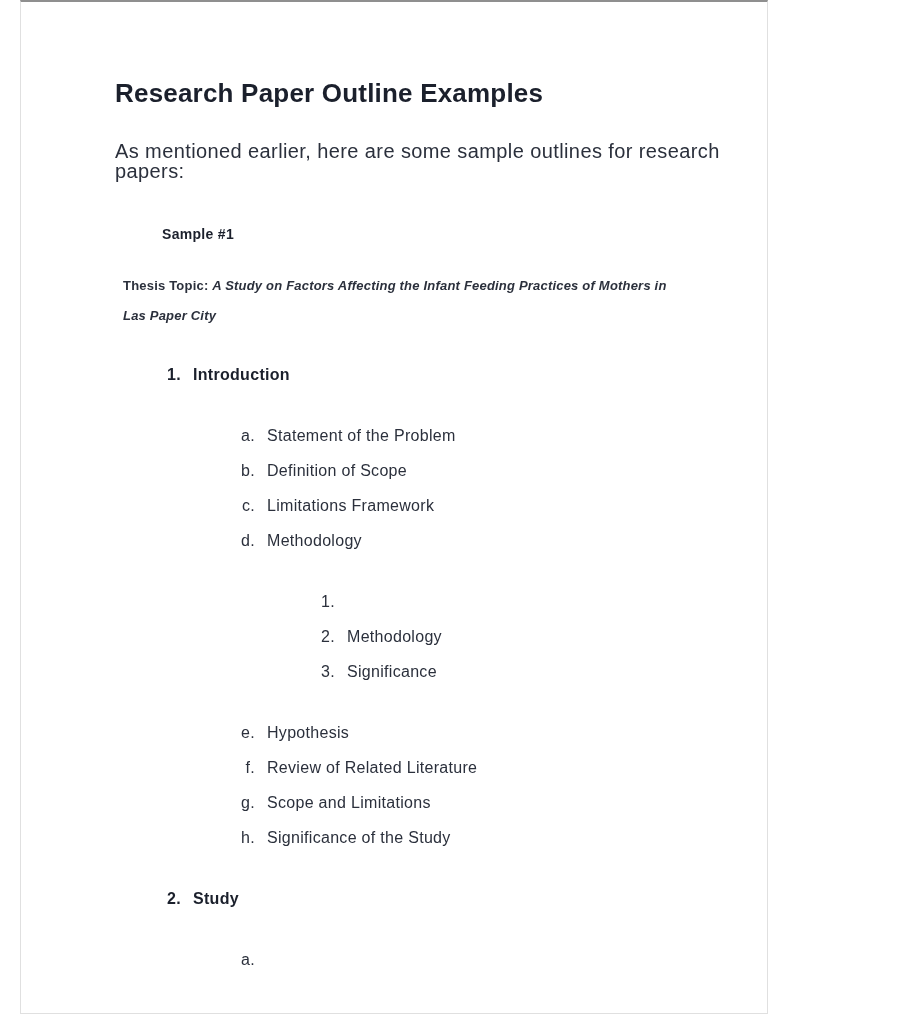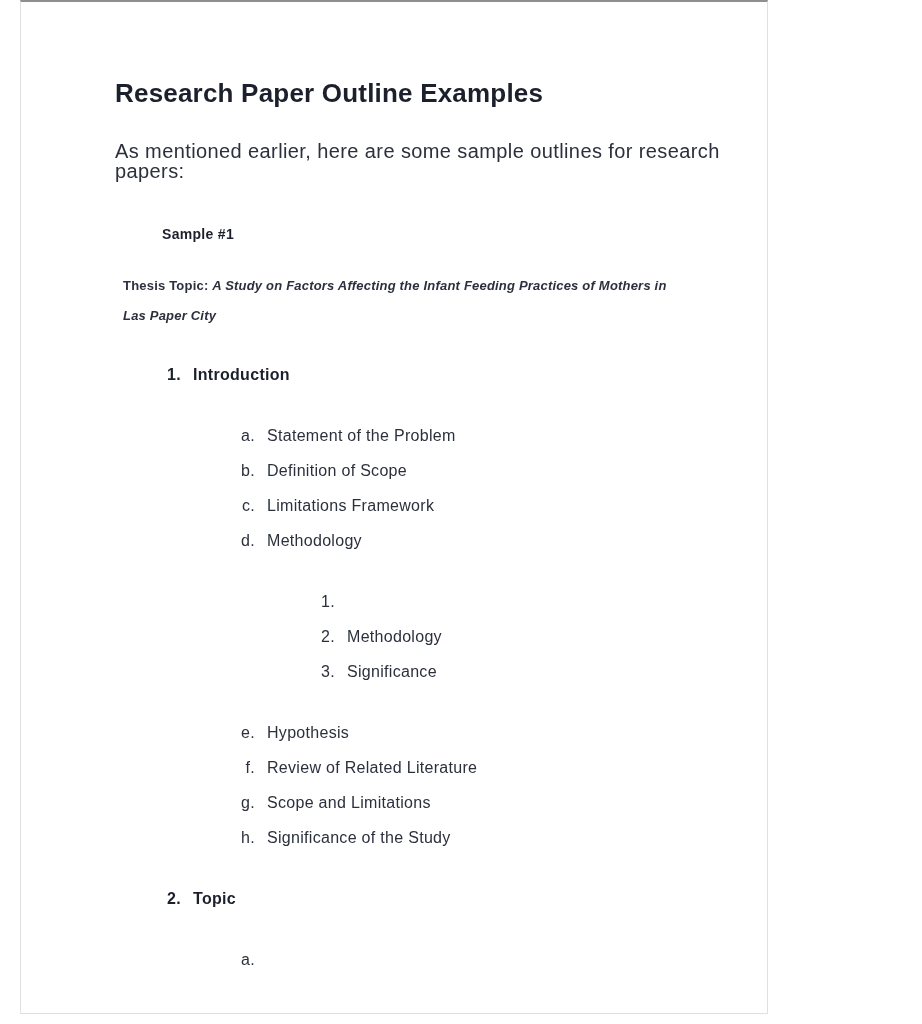--- a/index.html
+++ b/index.html
@@ -147,21 +147,21 @@
           <span class="label">Scope and Limitations</span>
         </div>
 
         <div class="outline-item lvl2">
           <span class="marker">h.</span>
           <span class="label">Significance of the Study</span>
         </div>
 
         <div class="outline-item lvl1 spaced">
           <span class="marker">2.</span>
-          <span class="label">Topic</span>
+          <span class="label">Study</span>
         </div>
 
         <div class="outline-item lvl2 spaced">
           <span class="marker">a.</span>
         </div>
       </div>
 
   </div>
 </div>
 

